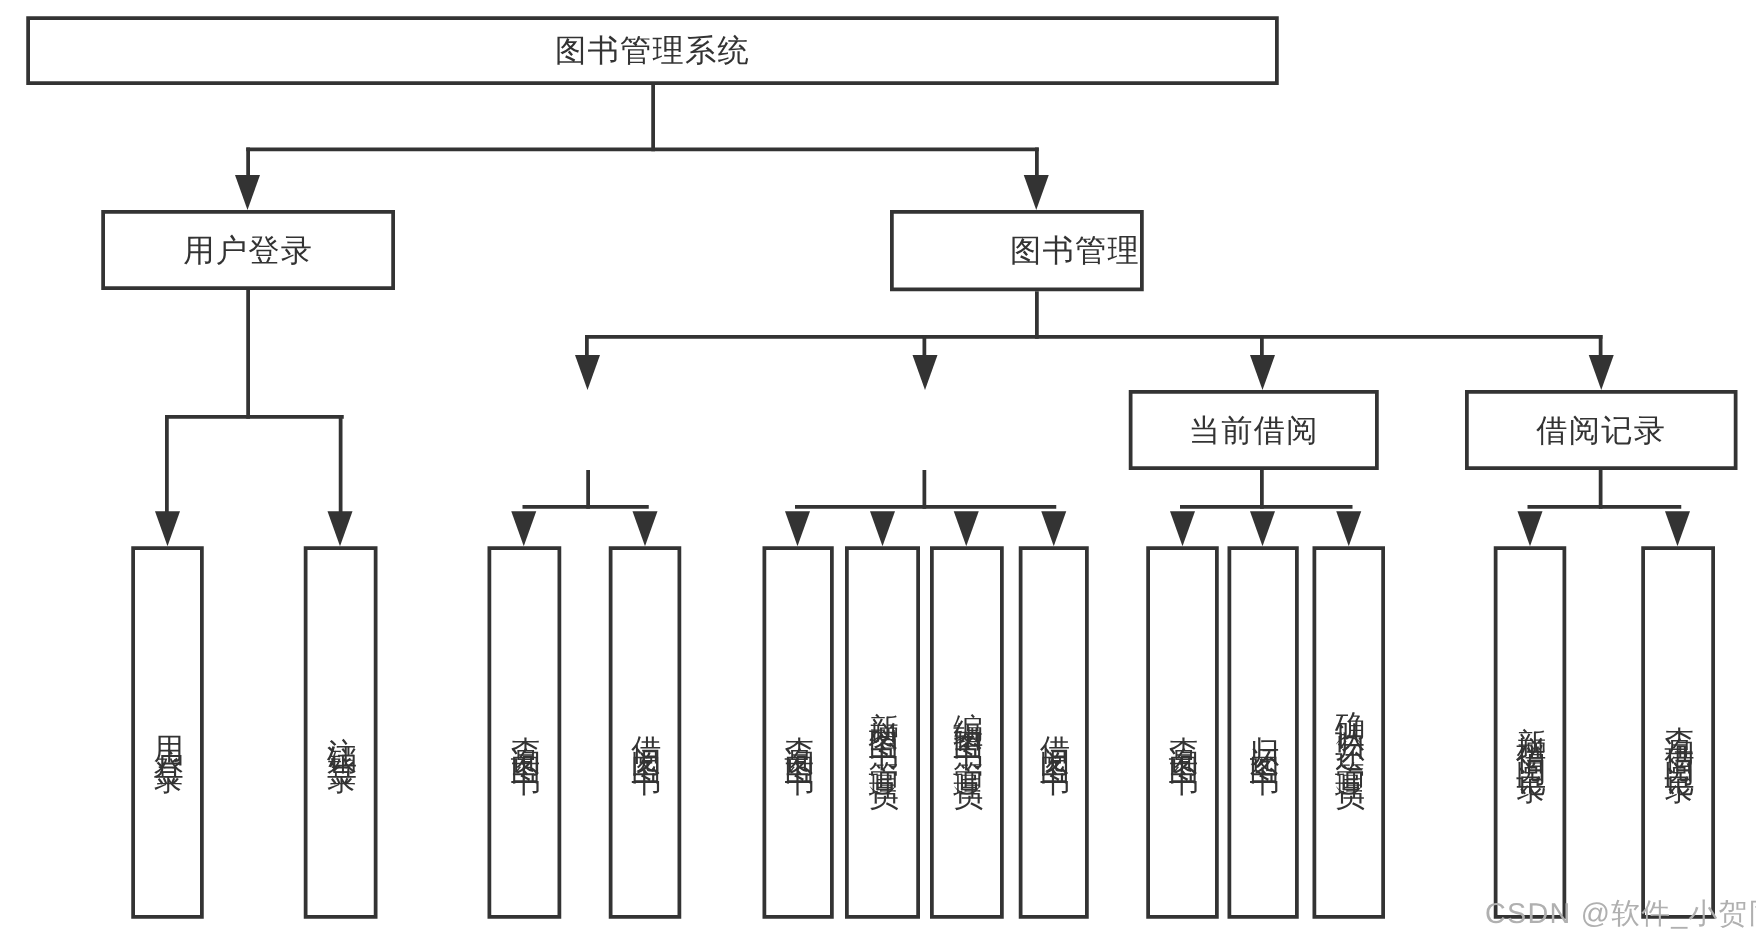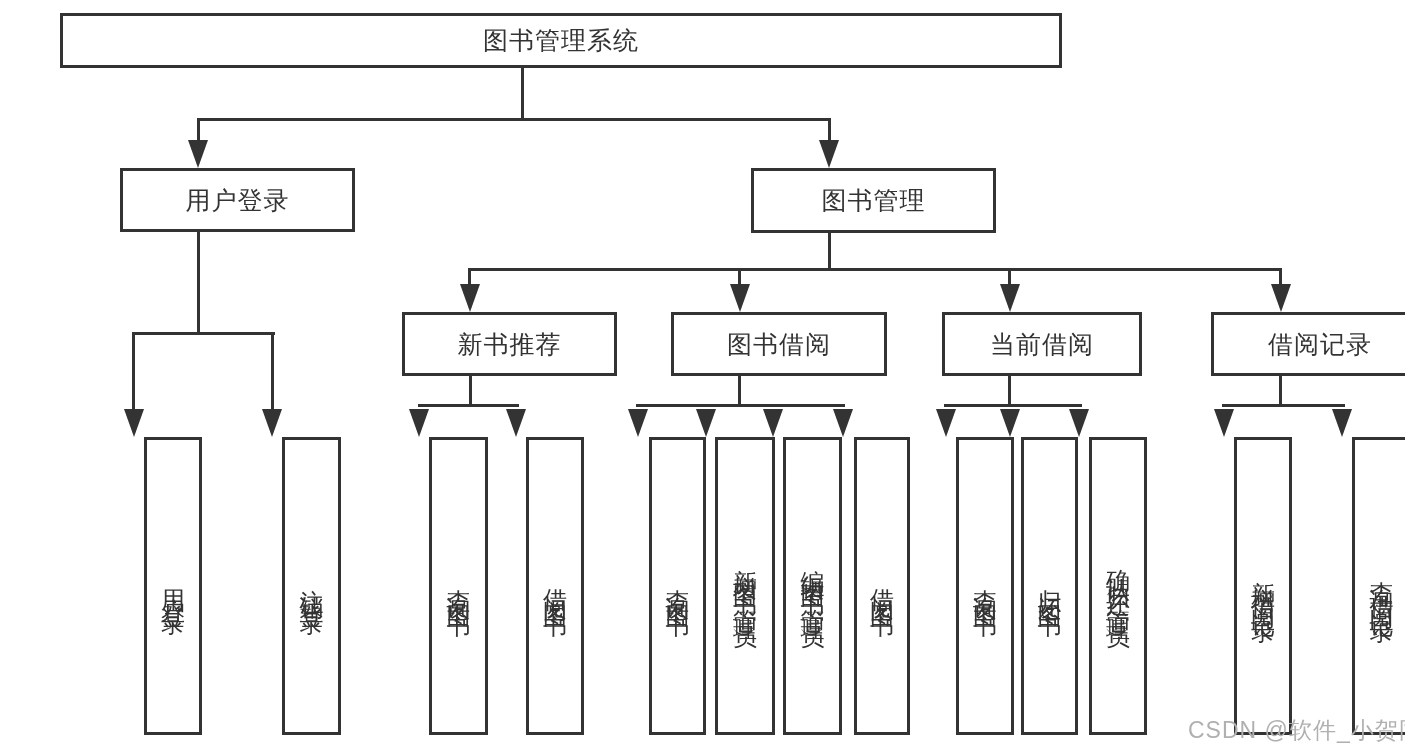--- a/index.html
+++ b/index.html
@@ -2,21 +2,21 @@
 <html><head>
 <meta charset="utf-8">
 <style>
   html,body{margin:0;padding:0;background:#fff;}
   .stage{
     position:relative;width:1405px;height:747px;background:#ffffff;
     font-family:"Liberation Sans",sans-serif;color:#333333;overflow:hidden;
   }
   .box{
     position:absolute;border:3px solid #333333;background:#ffffff;
-    box-sizing:border-box;display:flex;align-items:center;justify-content:center;margin-left:39px;
+    box-sizing:border-box;display:flex;align-items:center;justify-content:center;
   }
   .hlabel{font-size:25px;letter-spacing:1px;color:#333333;white-space:nowrap;}
   .vtext{
     writing-mode:vertical-rl;font-size:24px;letter-spacing:8px;color:#333333;
     white-space:nowrap;
   }
   .hline,.vline{position:absolute;background:#333333;}
   .hline{height:3px;}
   .vline{width:3px;}
   .arrow{
@@ -41,21 +41,21 @@
   <div class="vline" style="left:521px;top:68px;height:53px;"></div>
   <div class="hline" style="left:197px;top:118px;width:634px;"></div>
   <div class="vline" style="left:197px;top:118px;height:24px;"></div>
   <div class="arrow" style="left:188px;top:140px;"></div>
   <div class="vline" style="left:828px;top:118px;height:24px;"></div>
   <div class="arrow" style="left:819px;top:140px;"></div>
 
   <div class="box" style="left:81px;top:168px;width:235px;height:64px;">
     <span class="hlabel">用户登录</span>
   </div>
-  <div class="box" style="left:712px;top:168px;width:245px;height:65px;">
+  <div class="box" style="left:712px;top:168px;width:203px;height:65px;justify-content:flex-end;">
     <span class="hlabel">图书管理</span>
   </div>
 
   <div class="vline" style="left:197px;top:232px;height:103px;"></div>
   <div class="hline" style="left:132px;top:332px;width:143px;"></div>
   <div class="vline" style="left:132px;top:332px;height:79px;"></div>
   <div class="arrow" style="left:124px;top:409px;"></div>
   <div class="vline" style="left:271px;top:332px;height:79px;"></div>
   <div class="arrow" style="left:262px;top:409px;"></div>
 
@@ -63,26 +63,20 @@
   <div class="hline" style="left:468px;top:268px;width:814px;"></div>
   <div class="vline" style="left:468px;top:268px;height:16px;"></div>
   <div class="arrow" style="left:460px;top:284px;"></div>
   <div class="vline" style="left:738px;top:268px;height:16px;"></div>
   <div class="arrow" style="left:730px;top:284px;"></div>
   <div class="vline" style="left:1008px;top:268px;height:16px;"></div>
   <div class="arrow" style="left:1000px;top:284px;"></div>
   <div class="vline" style="left:1279px;top:268px;height:16px;"></div>
   <div class="arrow" style="left:1271px;top:284px;"></div>
 
-  <div class="box" style="left:363px;top:312px;width:215px;height:64px;">
-    <span class="hlabel">新书推荐</span>
-  </div>
-  <div class="box" style="left:632px;top:312px;width:216px;height:64px;">
-    <span class="hlabel">图书借阅</span>
-  </div>
   <div class="box" style="left:903px;top:312px;width:200px;height:64px;">
     <span class="hlabel">当前借阅</span>
   </div>
   <div class="box" style="left:1172px;top:312px;width:218px;height:64px;">
     <span class="hlabel">借阅记录</span>
   </div>
 
   <div class="vline" style="left:469px;top:376px;height:31px;"></div>
   <div class="hline" style="left:418px;top:404px;width:101px;"></div>
   <div class="arrow" style="left:409px;top:409px;"></div>

